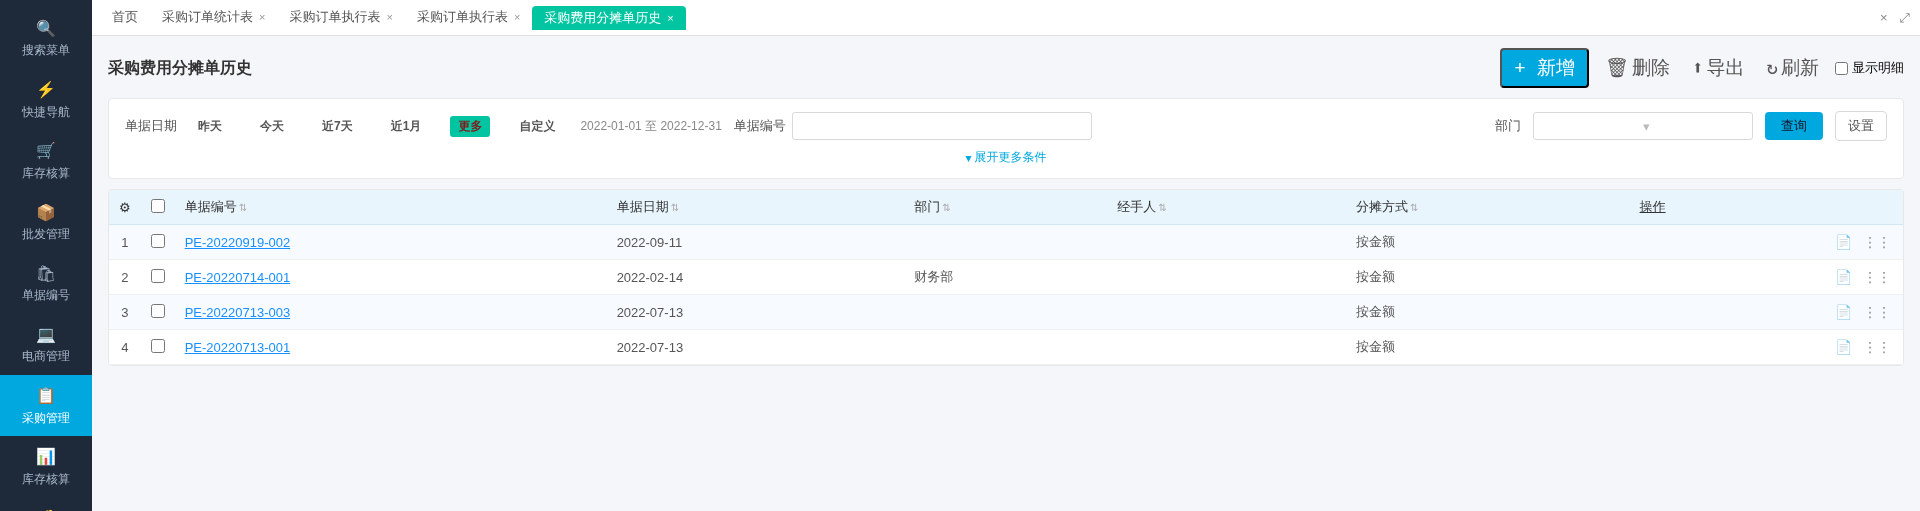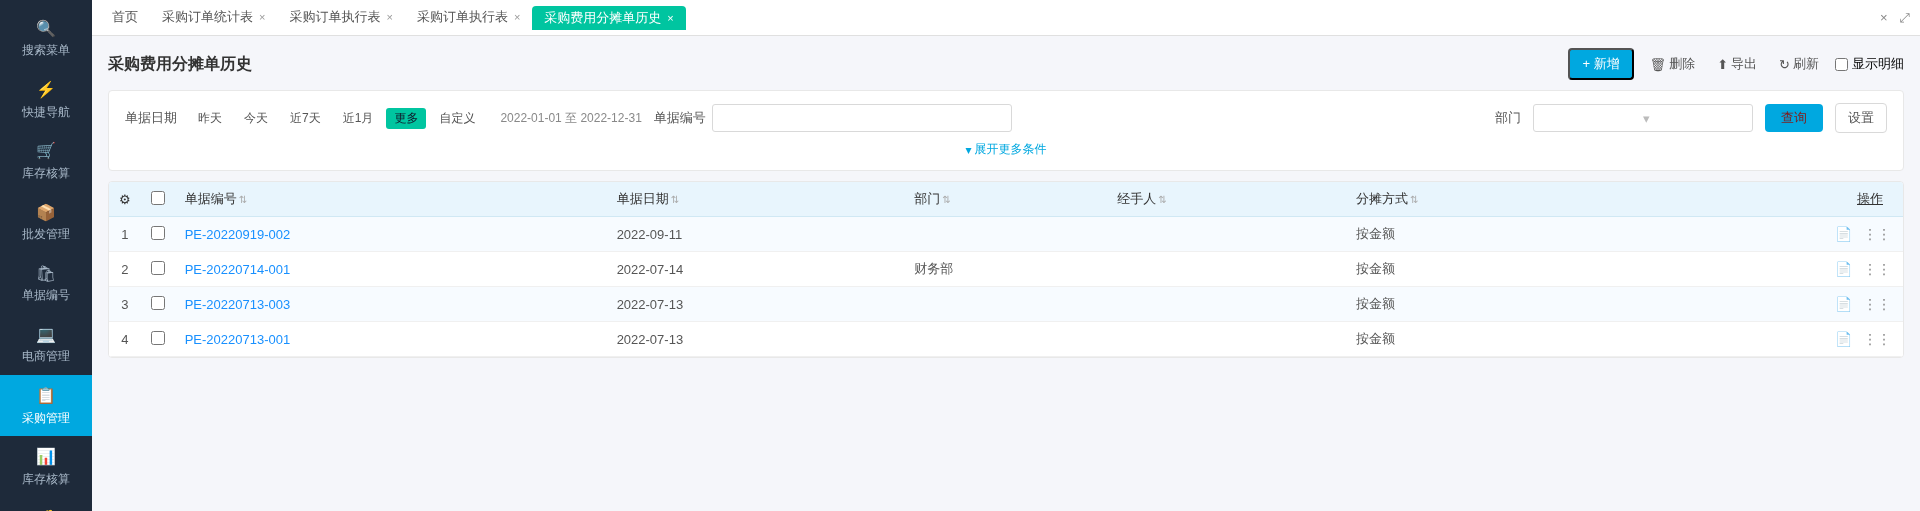--- a/index.html
+++ b/index.html
@@ -100,23 +100,24 @@
       display: flex;
       align-items: center;
       gap: 10px;
     }
     .action-btn {
       display: flex;
       align-items: center;
       gap: 3px;
       cursor: pointer;
       color: #555;
-      font-size: 13px;
+      font-size: 19px;
       padding: 4px 6px;
       border-radius: 3px;
+      font-family: Liberation Mono, monospace;
     }
     .action-btn.primary {
       background: #00a8e0;
       color: #fff;
       border-radius: 4px;
       padding: 5px 12px;
     }
 
     
     .filter-area {
@@ -134,33 +135,34 @@
     }
     .filter-label {
       color: #555;
       font-size: 13px;
       white-space: nowrap;
       flex-shrink: 0;
     }
     .filter-date-btns {
       display: flex;
       align-items: center;
-      gap: 4px;
+      gap: 20px;
+      font-weight: bold;
     }
     .date-btn {
       padding: 2px 8px;
       border-radius: 3px;
       cursor: pointer;
       font-size: 12px;
       color: #555;
       border: 1px solid transparent;
     }
     .date-btn.more {
       background: #00c5a0;
-      color: #0f172a;
+      color: #7f1d1d;
       border: none;
     }
     .filter-date-range {
       font-size: 12px;
       color: #888;
       margin-left: 4px;
     }
     .filter-input-group {
       display: flex;
       align-items: center;
@@ -184,21 +186,21 @@
       padding: 4px 8px;
       font-size: 13px;
       height: 28px;
       min-width: 200px;
       background: #fff;
       cursor: pointer;
     }
     .dept-select span { flex: 1; color: #bbb; }
     .search-btn {
       background: #00a8e0;
-      color: #7f1d1d;
+      color: #0f172a;
       border: none;
       border-radius: 4px;
       padding: 5px 16px;
       cursor: pointer;
       font-size: 13px;
     }
     .settings-btn {
       background: #fff;
       color: #555;
       border: 1px solid #d9d9d9;
@@ -250,21 +252,21 @@
     tbody tr:nth-child(odd) {
       background: #f7fbff;
     }
     tbody tr:nth-child(even) {
       background: #fff;
     }
     tbody td {
       padding: 7px 10px;
       color: #555;
     }
-    td.link { color: #1890ff; cursor: pointer; }
+    td.link { color: #1890ff; cursor: pointer; text-decoration: underline; }
     td.center { text-align: center; }
     .row-ops {
       display: flex;
       gap: 6px;
       align-items: center;
     }
     .op-icon {
       cursor: pointer;
       color: #888;
       font-size: 14px;
@@ -417,21 +419,21 @@
       <table>
         <thead>
           <tr>
             <th class="gear-col center" style="width:30px;">⚙</th>
             <th class="center" style="width:30px;"><input type="checkbox" class="cb" style=""></th>
             <th><span class="col-sort">单据编号<span class="sort-arrow">⇅</span></span></th>
             <th><span class="col-sort">单据日期<span class="sort-arrow">⇅</span></span></th>
             <th><span class="col-sort">部门<span class="sort-arrow">⇅</span></span></th>
             <th><span class="col-sort">经手人<span class="sort-arrow">⇅</span></span></th>
             <th><span class="col-sort">分摊方式<span class="sort-arrow">⇅</span></span></th>
-            <th style="text-align:right; padding-right:20px;text-decoration:underline;">操作</th>
+            <th style="padding-right:20px;text-decoration:underline;">操作</th>
           </tr>
         </thead>
         <tbody id="table-body">
 
         <tr>
     <td class="center">1</td>
     <td class="center"><input type="checkbox" class="cb" style=""></td>
     <td class="link">PE-20220919-002</td>
     <td>2022-09-11</td>
     <td></td>
@@ -441,21 +443,21 @@
       <div class="row-ops" style="justify-content:flex-end;">
         <span class="op-icon" title="查看">📄</span>
         <span class="op-icon" title="详情">⋮⋮</span>
       </div>
     </td>
   </tr>
             <tr>
     <td class="center">2</td>
     <td class="center"><input type="checkbox" class="cb" style=""></td>
     <td class="link">PE-20220714-001</td>
-    <td>2022-07-14</td>
+    <td>2022-02-14</td>
     <td>财务部</td>
     <td></td>
     <td>按金额</td>
     <td style="text-align:right;">
       <div class="row-ops" style="justify-content:flex-end;">
         <span class="op-icon" title="查看">📄</span>
         <span class="op-icon" title="详情">⋮⋮</span>
       </div>
     </td>
   </tr>

